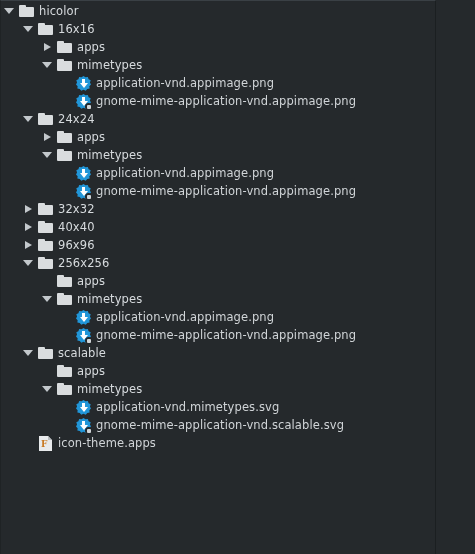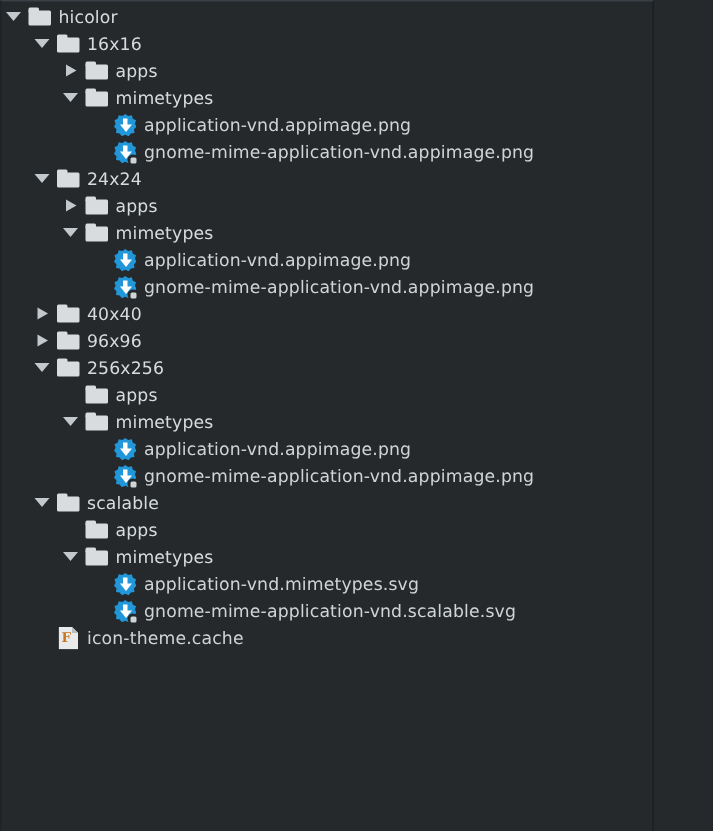--- a/index.html
+++ b/index.html
@@ -364,20 +364,33 @@
         <span class="indent" style="width: 19px;"></span>
         <span class="twisty collapsed">
           <span class="tri"></span>
         </span>
         <span class="icon">
           <span class="folder-ico">
             <span class="tab"></span>
             <span class="body"></span>
           </span>
         </span>
+        <span class="label dir">32x32</span>
+      </div>
+      <div class="row">
+        <span class="indent" style="width: 19px;"></span>
+        <span class="twisty collapsed">
+          <span class="tri"></span>
+        </span>
+        <span class="icon">
+          <span class="folder-ico">
+            <span class="tab"></span>
+            <span class="body"></span>
+          </span>
+        </span>
         <span class="label dir">40x40</span>
       </div>
       <div class="row">
         <span class="indent" style="width: 19px;"></span>
         <span class="twisty collapsed">
           <span class="tri"></span>
         </span>
         <span class="icon">
           <span class="folder-ico">
             <span class="tab"></span>
@@ -512,16 +525,16 @@
       </div>
       <div class="row">
         <span class="indent" style="width: 19px;"></span>
         <span class="twisty none"></span>
         <span class="icon">
           <span class="file-ico">
             <span class="corner"></span>
             <span class="ltr">F</span>
           </span>
         </span>
-        <span class="label file">icon-theme.cache</span>
+        <span class="label file">icon-theme.apps</span>
       </div>
     </div>
 </div>
 
 </body></html>

